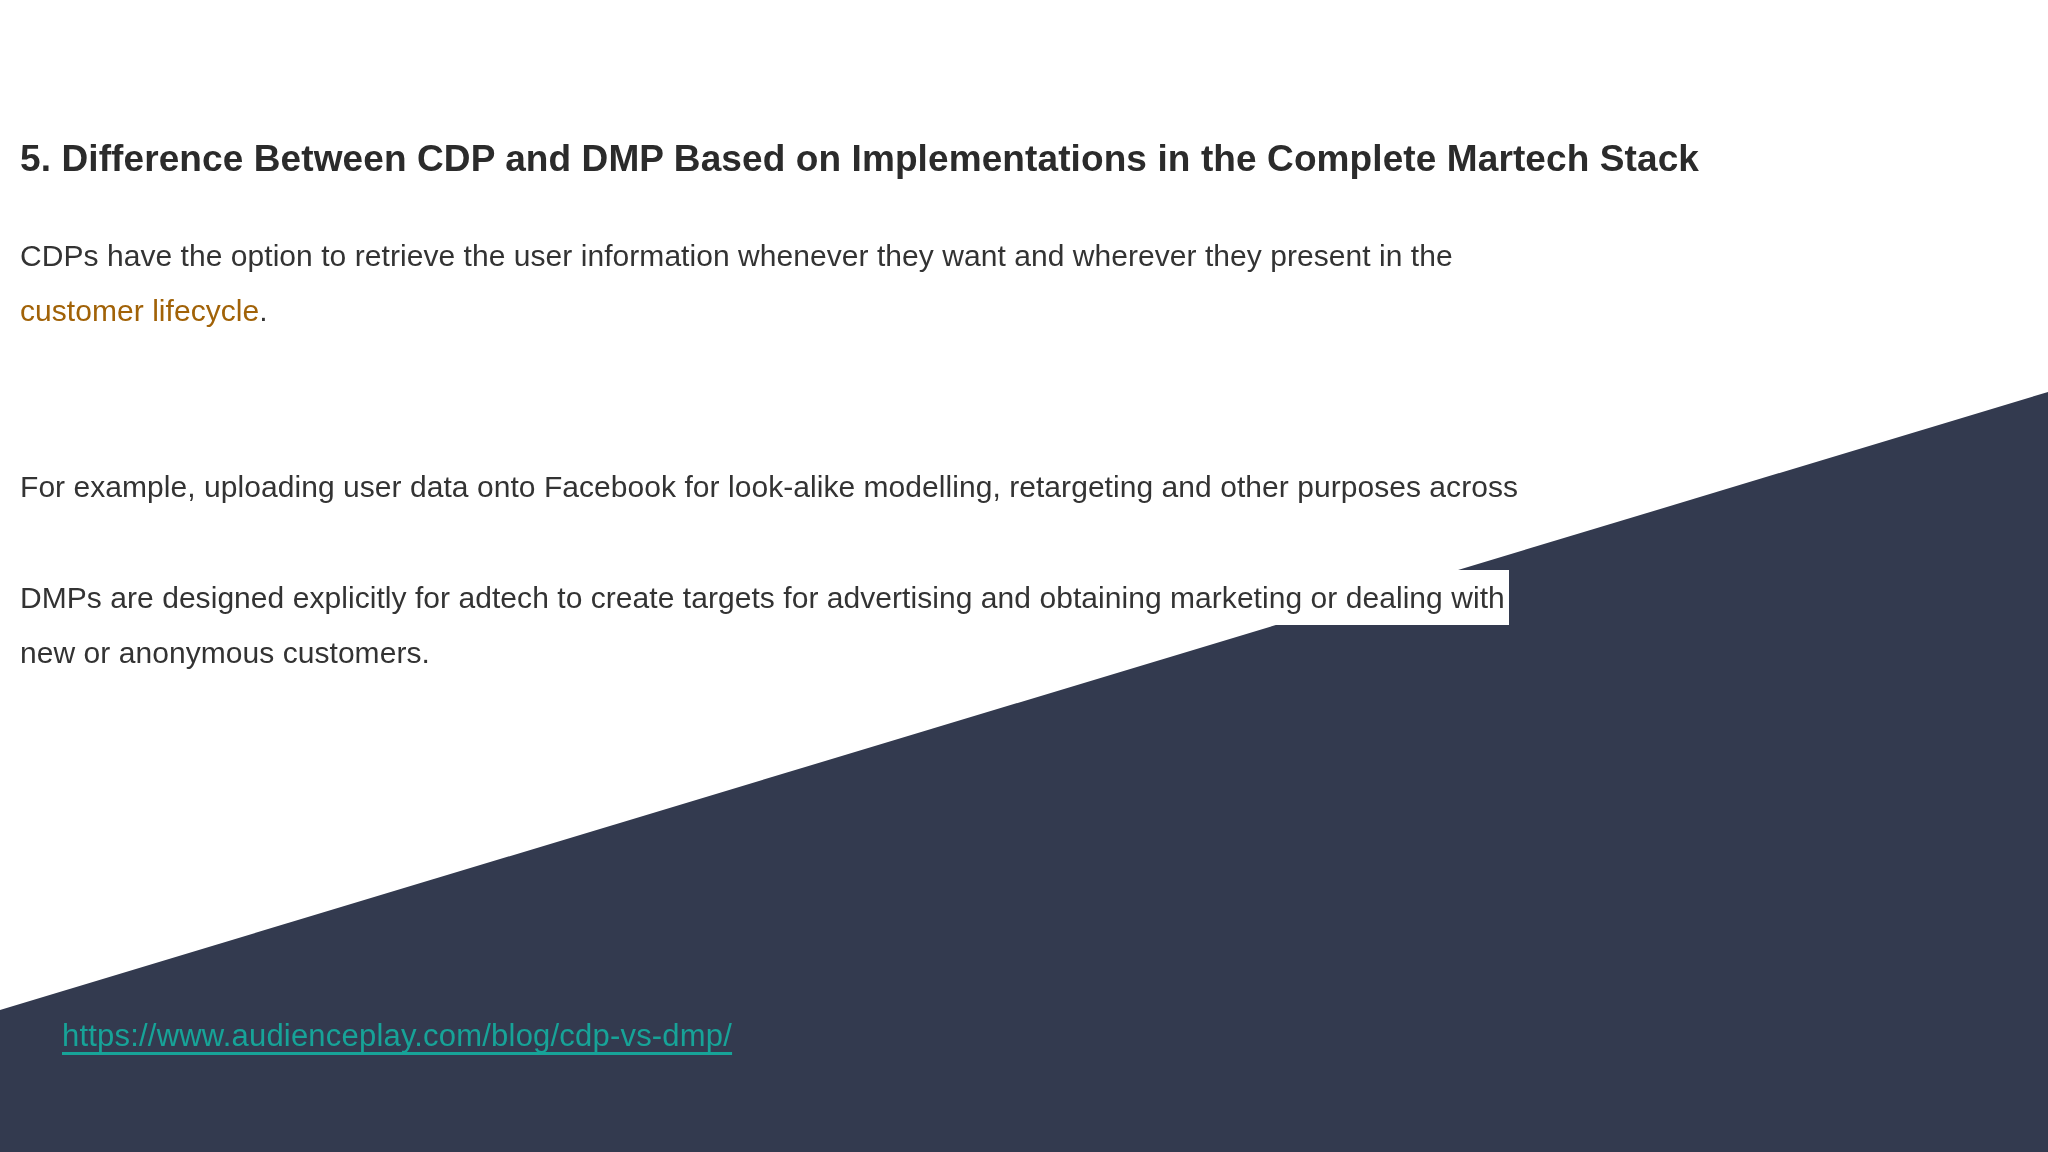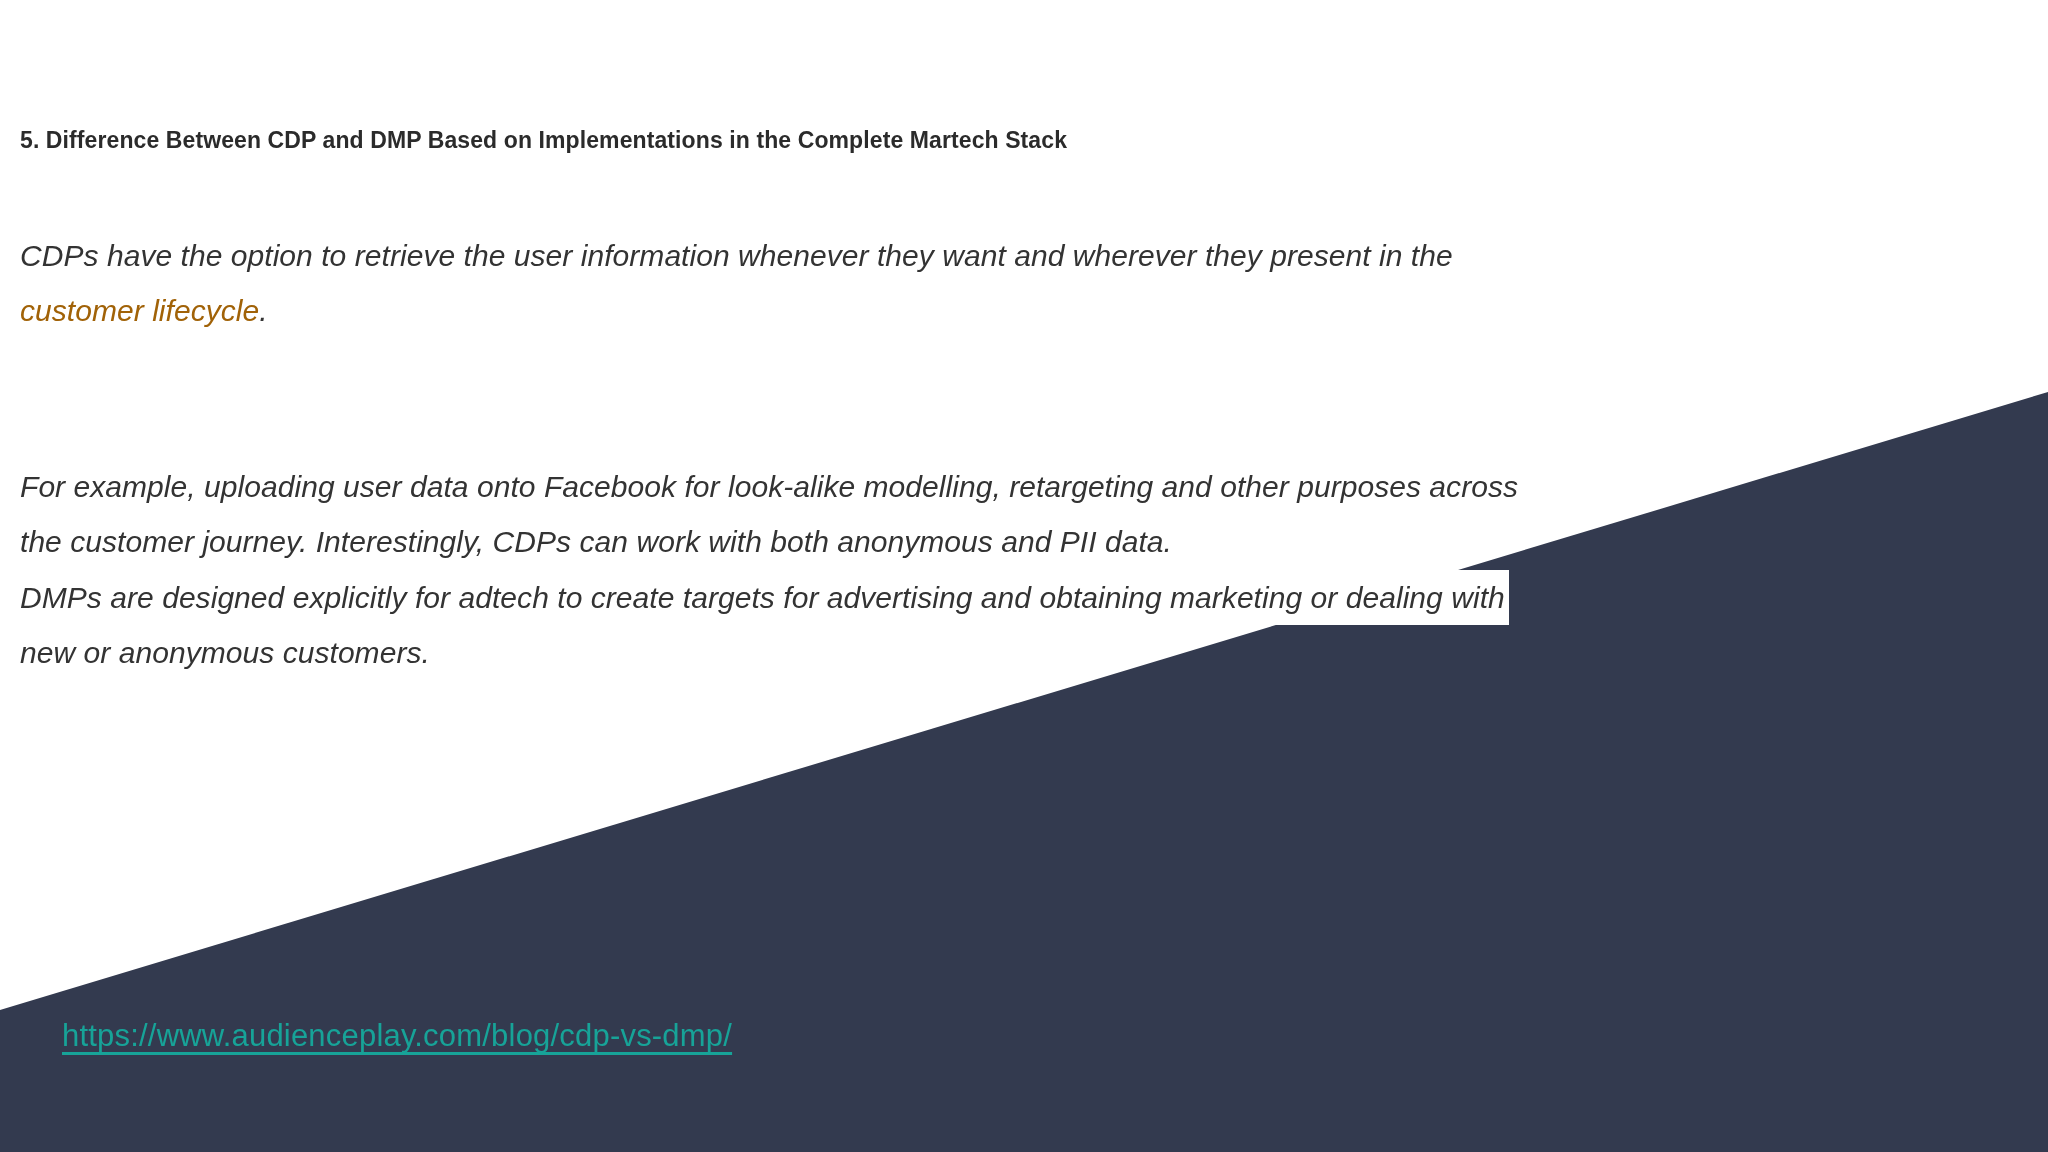--- a/index.html
+++ b/index.html
@@ -38,21 +38,21 @@
     width: 2048px;
     height: 1152px;
     z-index: 2;
   }
 
   .slide-title {
     position: absolute;
     left: 20px;
     top: 112px;
     width: 1900px;
-    font-size: 23px;
+    font-size: 37px;
     font-weight: bold;
     color: #2b2b2b;
     letter-spacing: 0.1px;
     line-height: 1.2;
     white-space: nowrap;
   }
 
   .para {
     position: absolute;
     left: 20px;
@@ -62,21 +62,20 @@
     letter-spacing: 0.05px;
   }
 
   
   .line {
     display: block;
     width: max-content;
     max-width: 2010px;
     background: #ffffff;
     padding: 0 4px 0 0;
-    font-style: italic;
   }
 
   .p1 { top: 228px; }
   .p2 { top: 375px; }
   .p3 { top: 459px; }
   .p4 { top: 570px; }
 
   .teal-link {
     color: #a16207;
     text-decoration: none;
@@ -109,21 +108,20 @@
     <h1 class="slide-title">5. Difference Between CDP and DMP Based on Implementations in the Complete Martech Stack</h1>
 
     <div class="para p1">
       <span class="line"><span>CDPs have the option to retrieve the user information whenever they want and wherever they present in the</span></span>
       <span class="line"><a class="teal-link" href="#">customer lifecycle</a><span>.</span></span>
     </div>
 
 
     <div class="para p3">
       <span class="line">For example, uploading user data onto Facebook for look-alike modelling, retargeting and other purposes across</span>
-      <span class="line">the customer journey. Interestingly, CDPs can work with both anonymous and PII data.</span>
     </div>
 
     <div class="para p4">
       <span class="line">DMPs are designed explicitly for adtech to create targets for advertising and obtaining marketing or dealing with</span>
       <span class="line">new or anonymous customers.</span>
     </div>
 
   </div>
 
   <a class="footer-link" href="#">https://www.audienceplay.com/blog/cdp-vs-dmp/</a>

